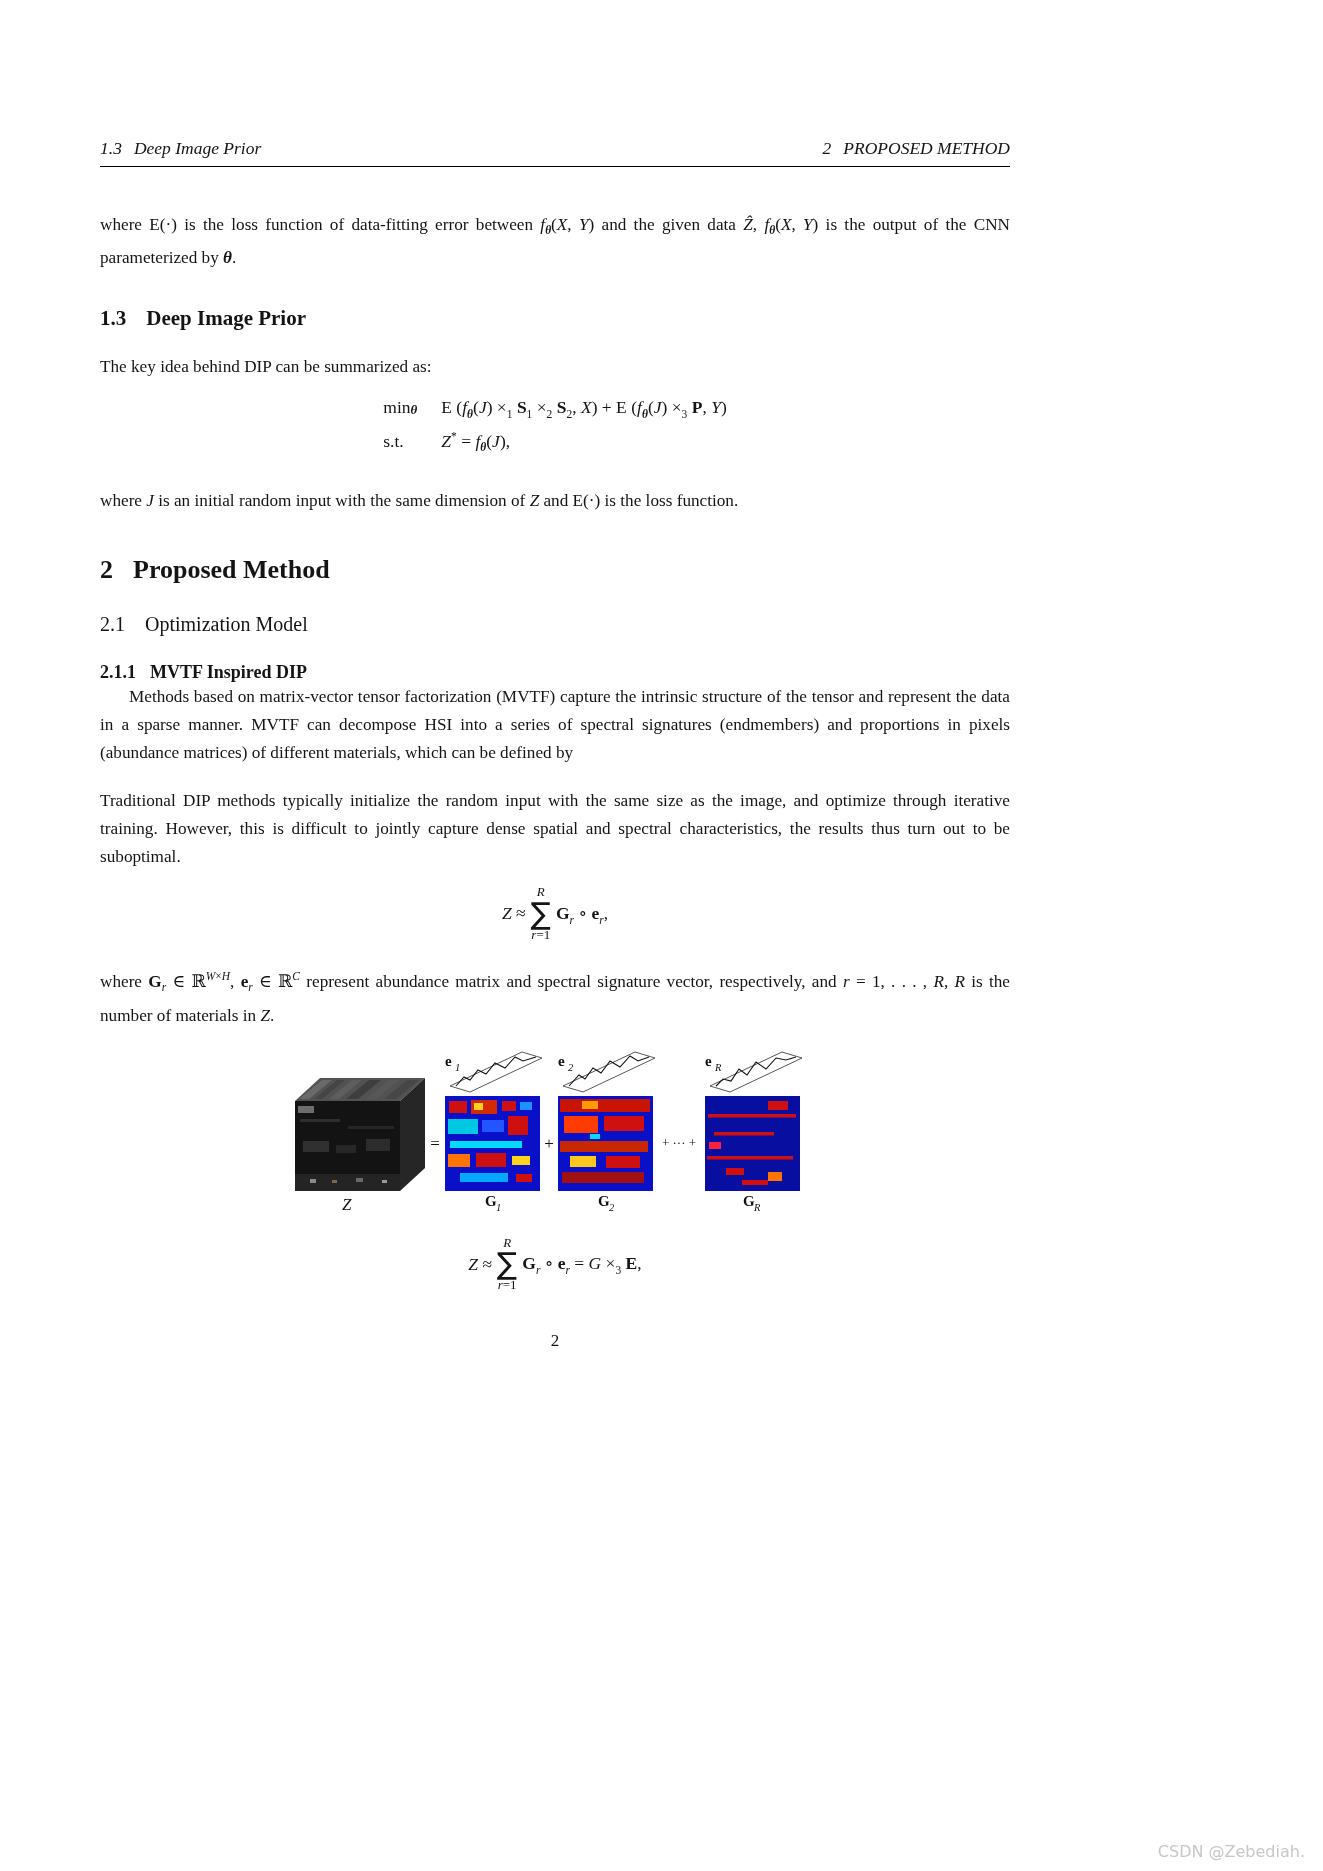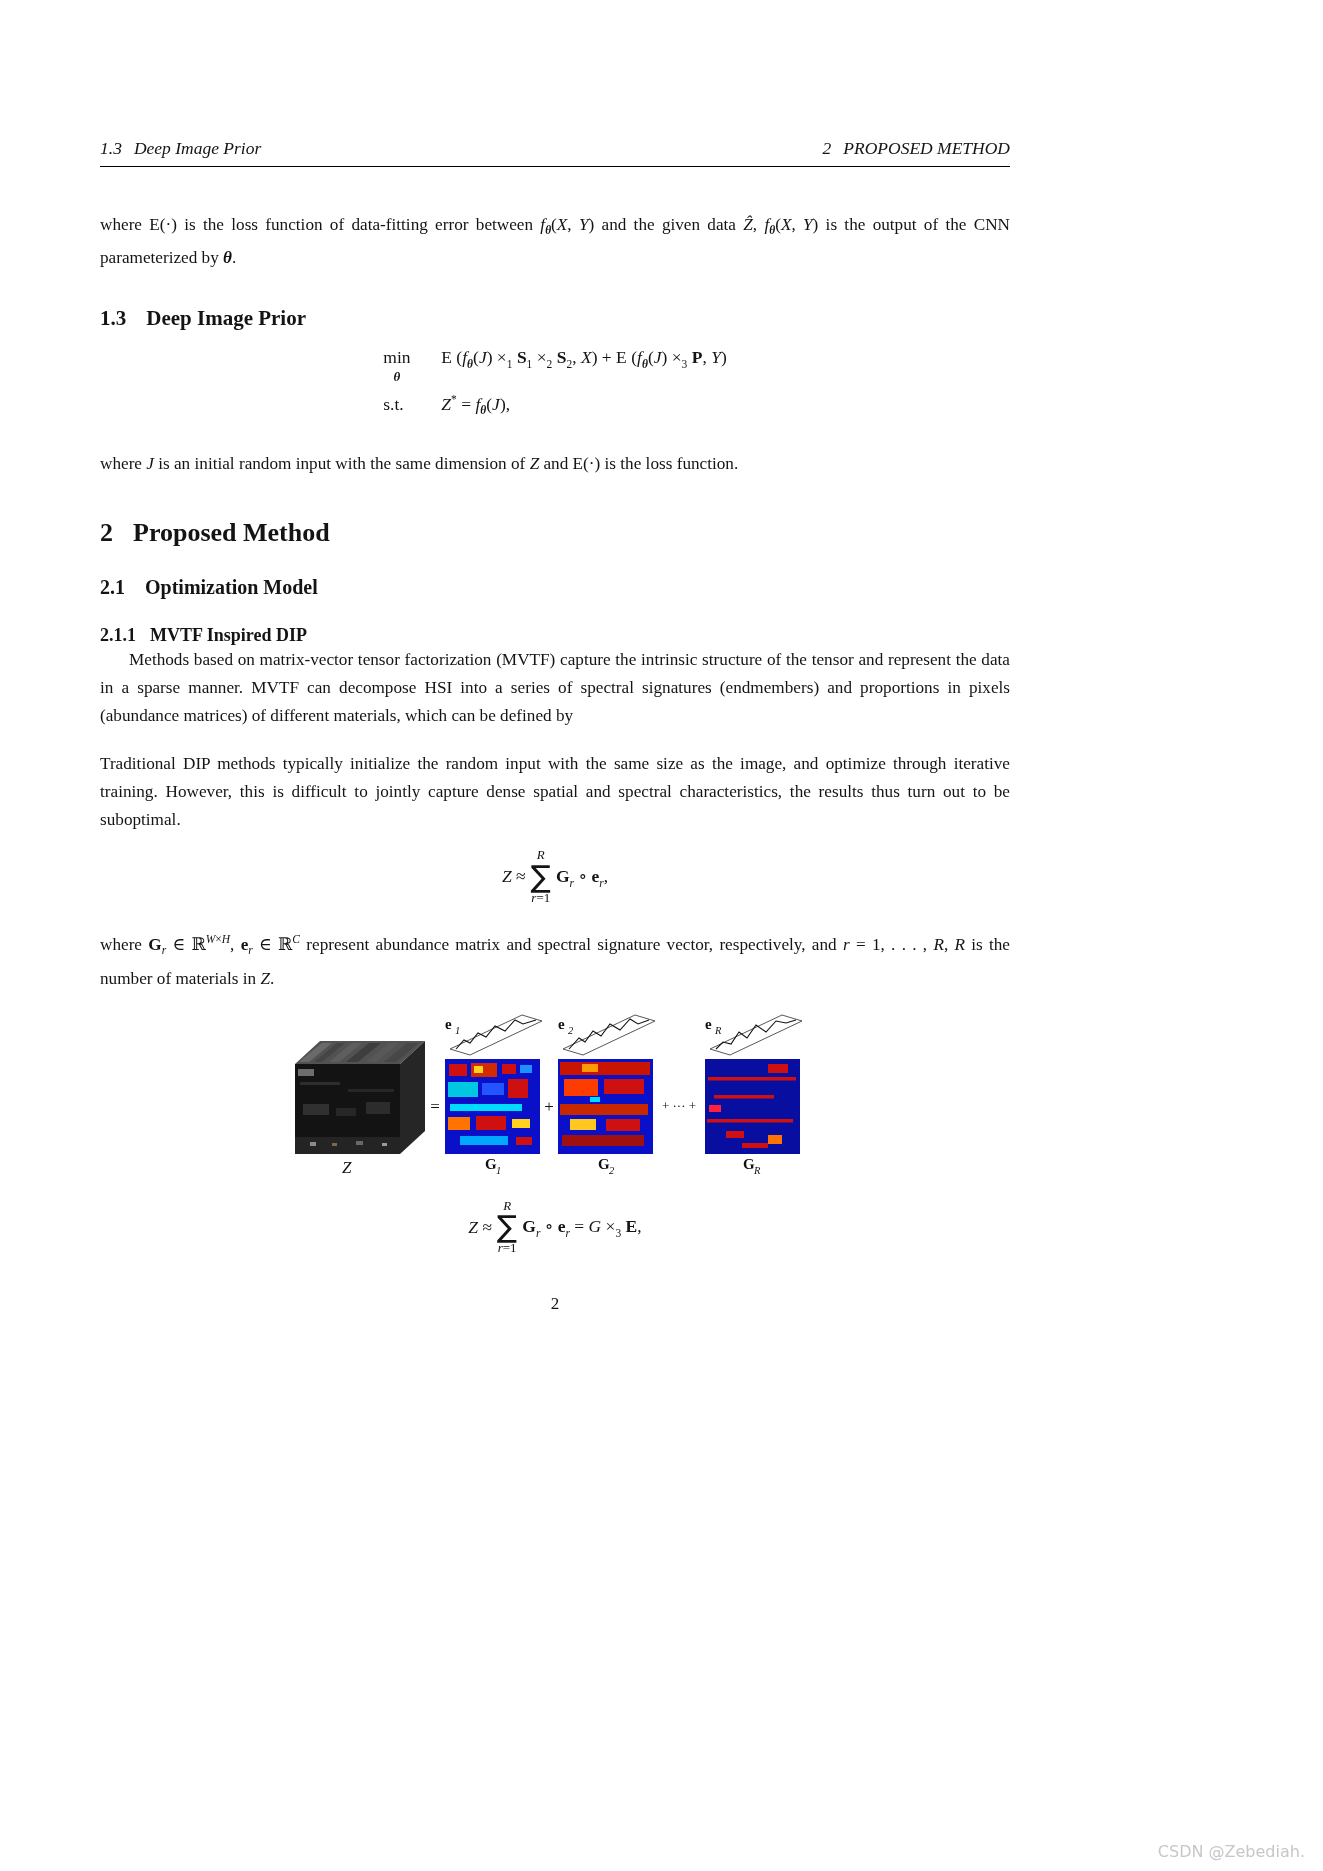--- a/index.html
+++ b/index.html
@@ -17,37 +17,37 @@
   .header-rule { border:none; border-top:1.5px solid #000; margin-top:7px; }
 
   p.body { font-size:17.2px; line-height:28px; text-align:justify; }
   p.indent { text-indent:29px; }
 
   sub { font-size:11.5px; }
   sup { font-size:11.5px; }
 
   .h-sub  { font-weight:bold; font-size:21px;  margin-top:34px; }
   .h-sec  { font-weight:bold; font-size:26px;  margin-top:40px; }
-  .h-sub2 { font-weight:bold; font-size:20px;  margin-top:28px; }
+  .h-sub2 { font-weight:normal; font-size:20px;  margin-top:28px; }
   .h-sub3 { font-weight:bold; font-size:18px; margin-top:26px; }
   .h-num  { margin-right:20px; }
   .h-num-sm { margin-right:14px; }
 
   .m-intro { margin-top:44px; }
   .m-lead  { margin-top:22px; }
   .m-after { margin-top:24px; }
   .m-p1    { margin-top:20px; }
   .m-p3    { margin-top:20px; }
   .m-p4    { margin-top:30px; }
 
   .eq1-outer { text-align:center; margin-top:16px; }
   .eq1-wrap  { display:inline-block; text-align:left; }
   .eq1-row   { display:flex; align-items:baseline; gap:18px; margin-bottom:10px; font-size:17.5px; }
   .eq1-col1  { display:inline-block; min-width:40px; }
-  .min-stack { display:inline-flex; flex-direction:column; align-items:center; line-height:1; }
+  .min-stack { display:inline-flex; flex-direction:row; align-items:center; line-height:1; }
   .min-top   { font-size:17.5px; }
   .min-bot   { font-size:13px; margin-top:3px; }
 
   .eq-sum-row { display:flex; justify-content:center; align-items:center; font-size:17.5px; margin-top:14px; }
   .sum-stack { display:inline-flex; flex-direction:column; align-items:center; line-height:1; margin:0 5px; }
   .sum-limit { font-size:13px; line-height:1.1; }
   .sum-sym   { font-size:30px; line-height:0.95; font-family:"DejaVu Sans","DejaVu Serif",serif; }
 
   .figure-block { margin-top:16px; margin-left:190px; width:540px; }
   .fig-caption { margin-top:6px; margin-left:183px; width:540px;
@@ -80,20 +80,21 @@
     </span>
   </div>
   <hr class="header-rule">
 
   <p class="body m-intro">where E(·) is the loss function of data-fitting error between <i>f</i><sub><b><i>θ</i></b></sub>(<i>X</i>, <i>Y</i>) and the given data <i>Ẑ</i>, <i>f</i><sub><b><i>θ</i></b></sub>(<i>X</i>, <i>Y</i>) is the output of the CNN parameterized by <b><i>θ</i></b>.</p>
 
   <div class="h-sub">
     <span class="h-num">1.3</span><span>Deep Image Prior</span>
   </div>
 
+  <p class="body m-lead">The key idea behind DIP can be summarized as:</p>
 
   <div class="eq1-outer">
     <div class="eq1-wrap">
       <div class="eq1-row">
         <span class="eq1-col1"><span class="min-stack">
               <span class="min-top">min</span>
               <span class="min-bot"><b><i>θ</i></b></span>
             </span></span>
         <span>E (<i>f</i><sub><b><i>θ</i></b></sub>(<i>J</i>) ×<sub>1</sub> <b>S</b><sub>1</sub> ×<sub>2</sub> <b>S</b><sub>2</sub>, <i>X</i>) + E (<i>f</i><sub><b><i>θ</i></b></sub>(<i>J</i>) ×<sub>3</sub> <b>P</b>, <i>Y</i>)</span>
       </div>

